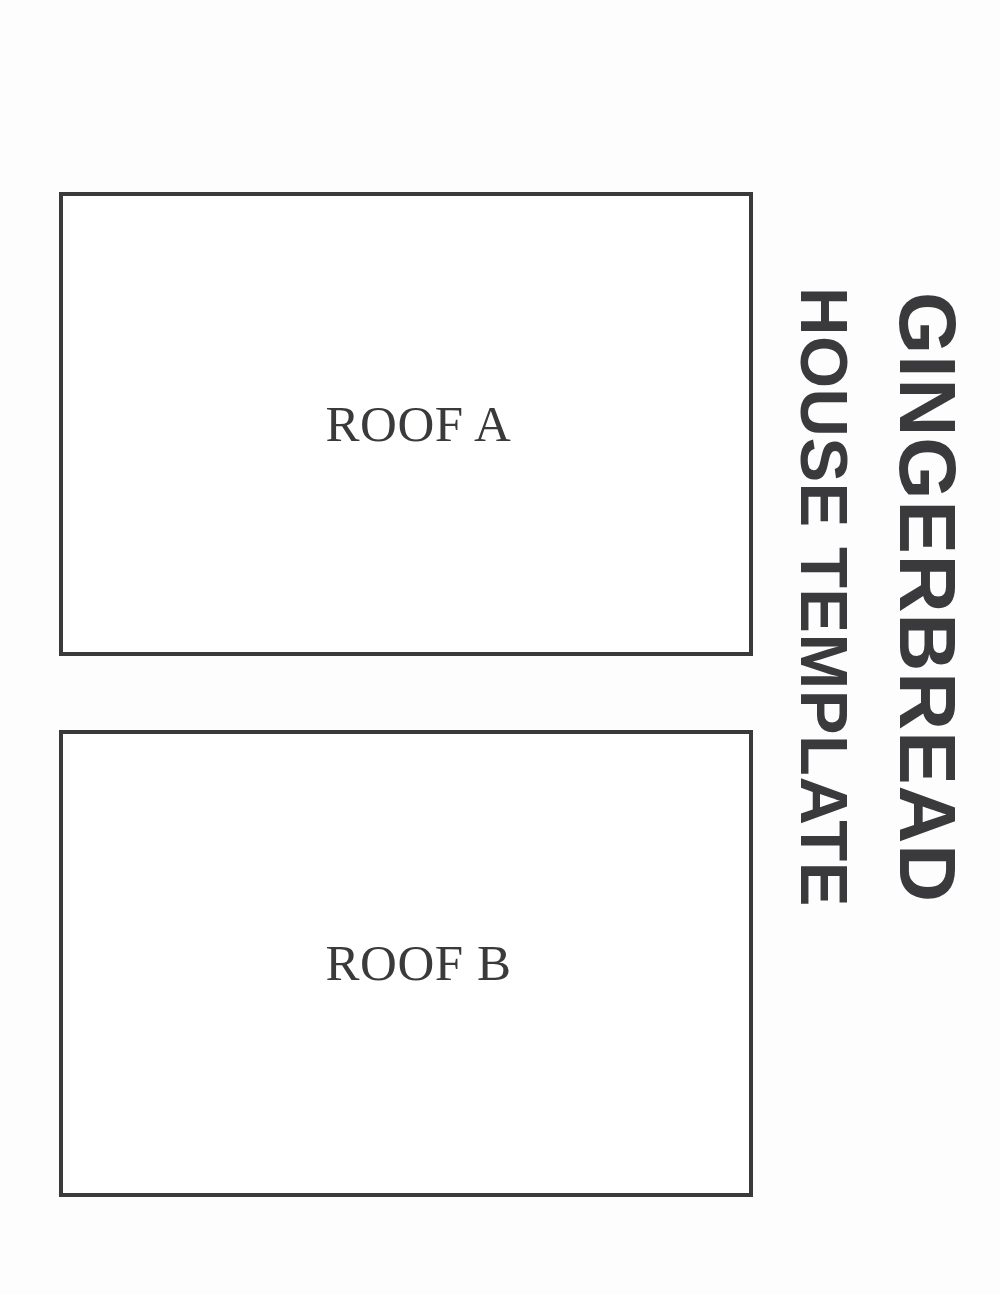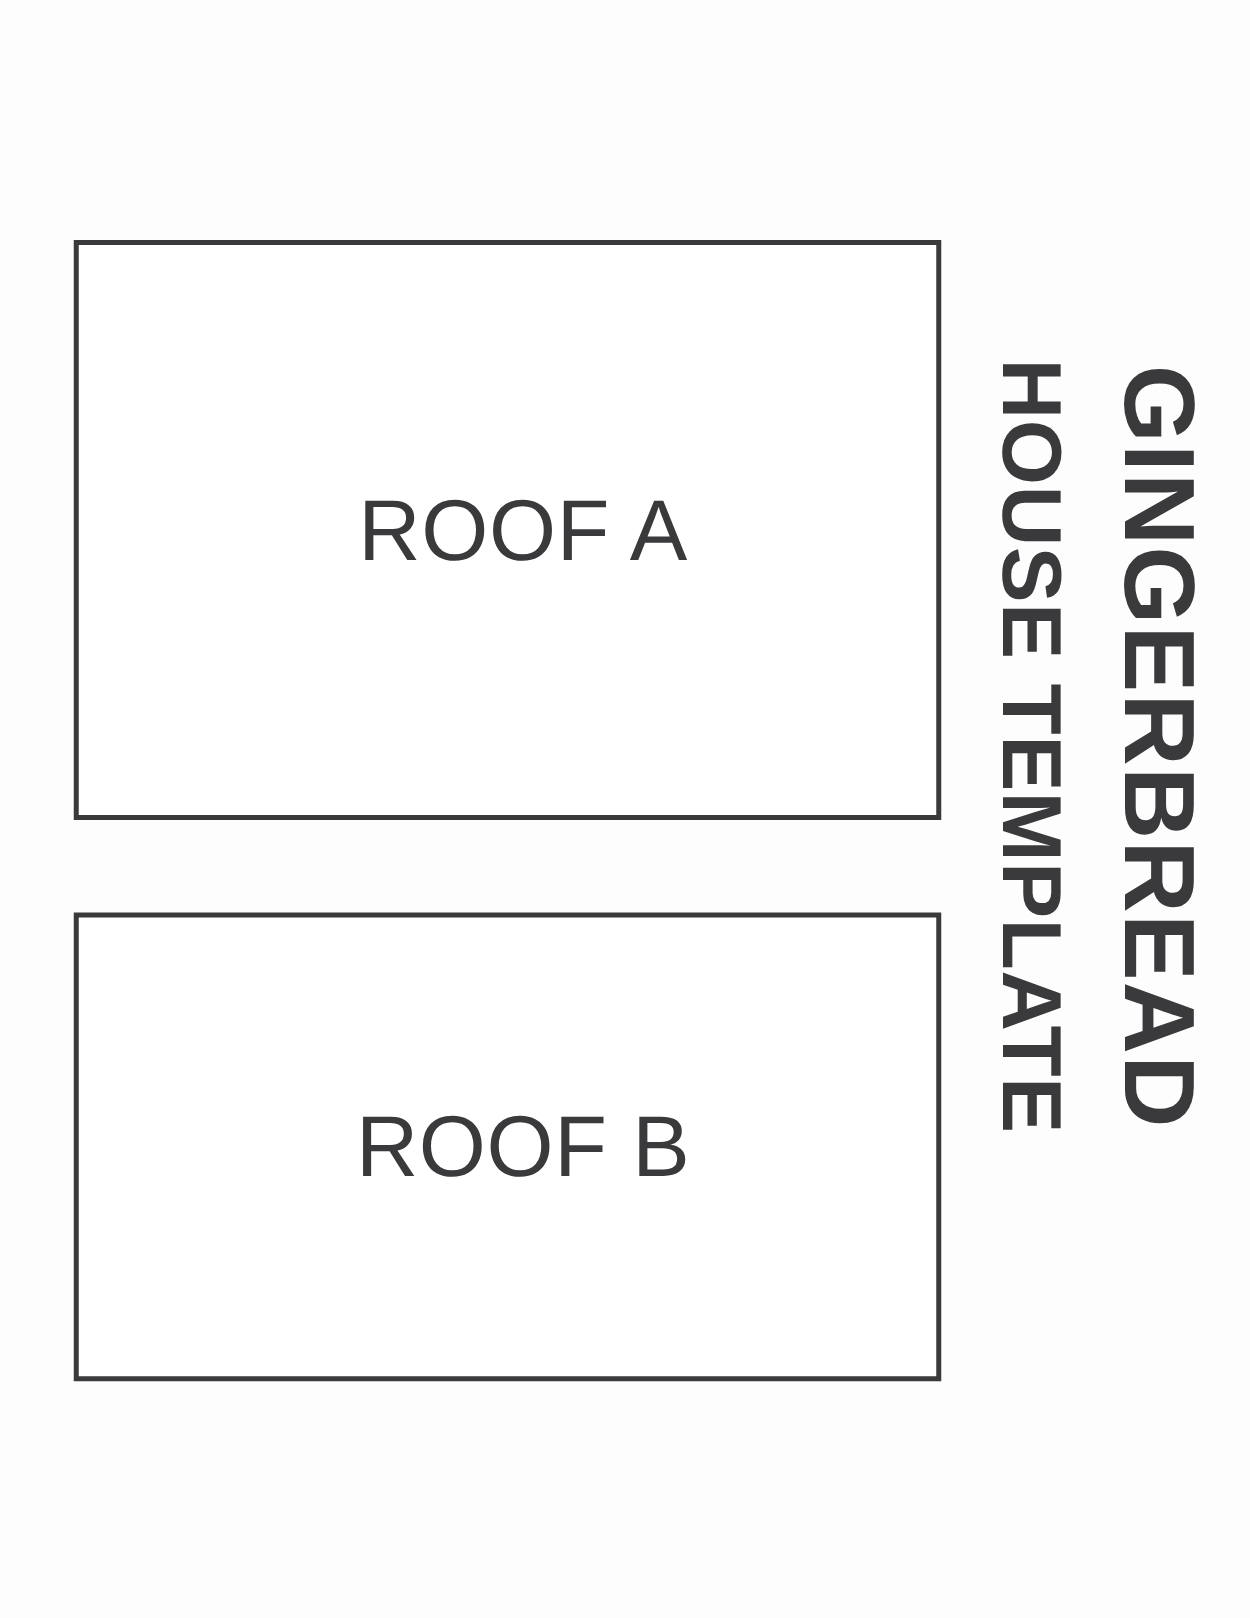--- a/index.html
+++ b/index.html
@@ -37,26 +37,26 @@
     left: 59px;
     top: 192px;
     width: 694px;
     height: 464px;
   }
 
   #panel-roof-b {
     left: 59px;
     top: 730px;
     width: 694px;
-    height: 375px;
+    height: 467px;
   }
 
   .panel-label {
-    font-family: Liberation Sans, sans-serif;
-    font-size: 69px;
+    font-family: Liberation Serif, serif;
+    font-size: 51px;
     font-weight: 400;
     letter-spacing: 0.5px;
     color: #3a3a3d;
     line-height: 1;
     white-space: nowrap;
     user-select: none;
     margin-left: 25px;
   }
 
   

